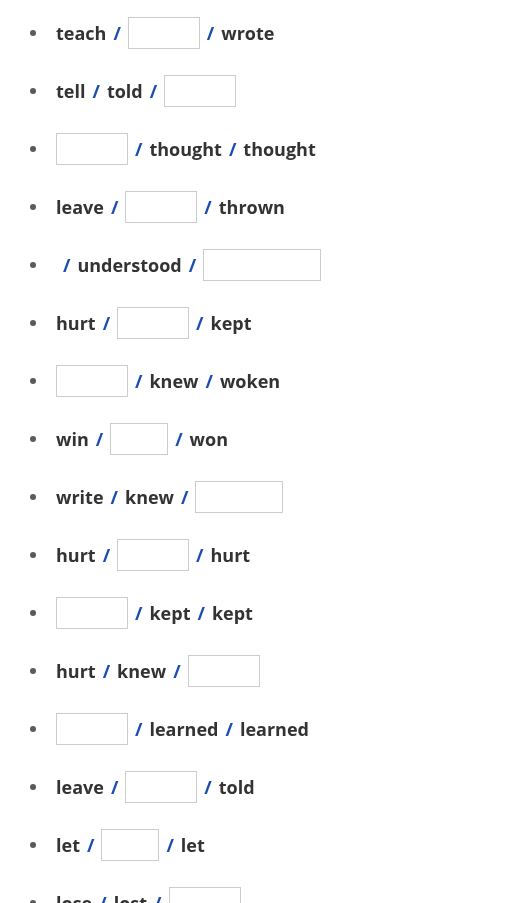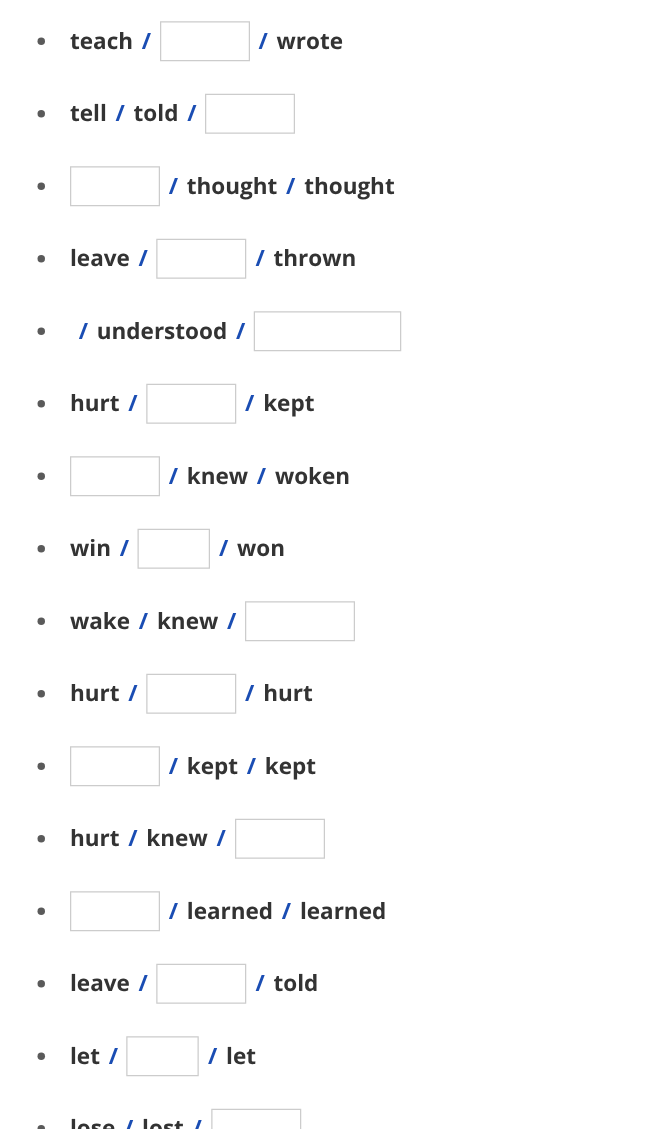--- a/index.html
+++ b/index.html
@@ -119,21 +119,21 @@
     <li>
       <span class="bullet"></span>
       <span class="word">win</span>
       <span class="slash">/</span>
       <input type="text" class="blank w-sm" style="">
       <span class="slash">/</span>
       <span class="word">won</span>
     </li>
     <li>
       <span class="bullet"></span>
-      <span class="word">wake</span>
+      <span class="word">write</span>
       <span class="slash">/</span>
       <span class="word">knew</span>
       <span class="slash">/</span>
       <input type="text" class="blank w-lg" style="">
     </li>
     <li>
       <span class="bullet"></span>
       <span class="word">hurt</span>
       <span class="slash">/</span>
       <input type="text" class="blank w-md" style="">

